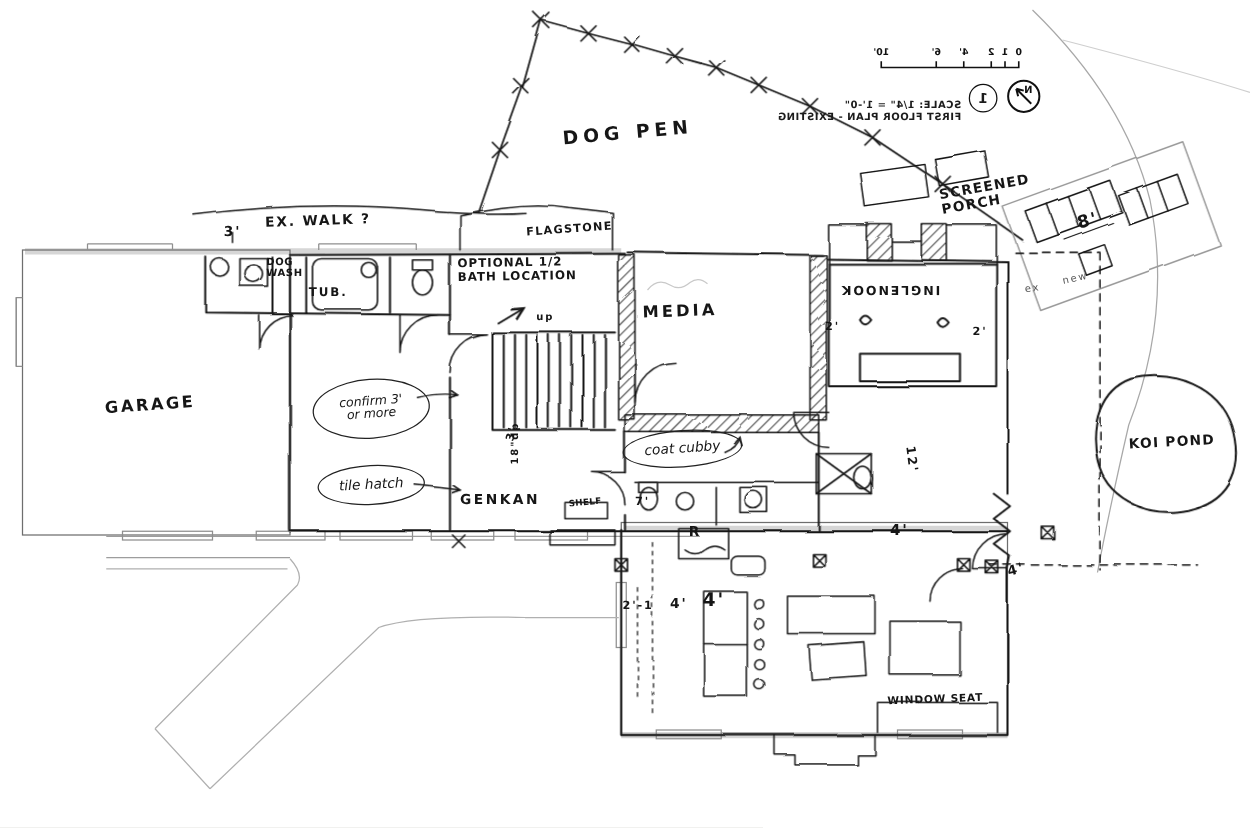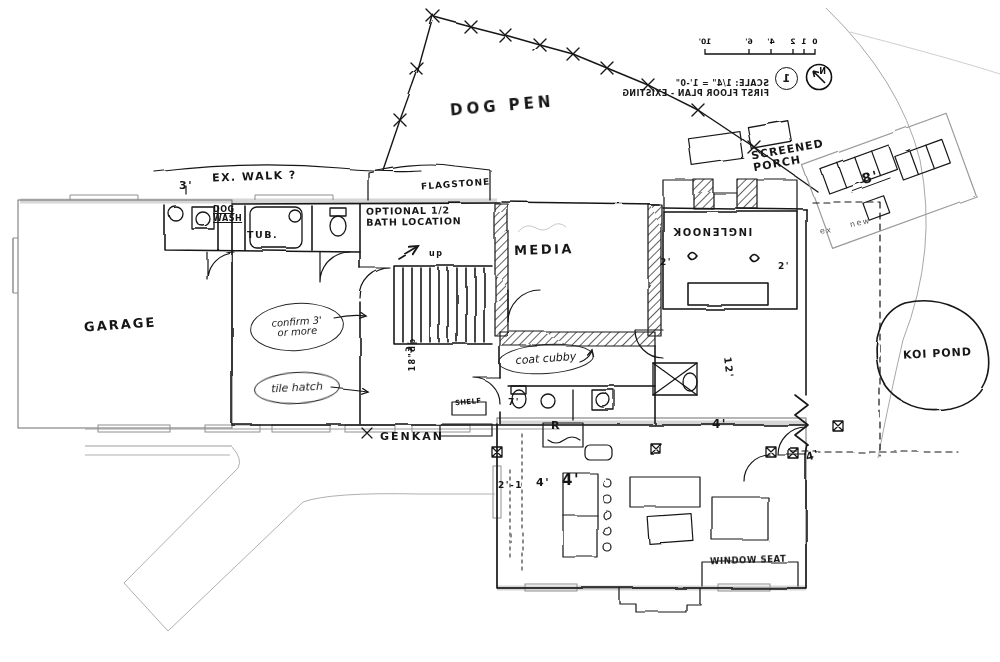--- a/index.html
+++ b/index.html
@@ -225,26 +225,26 @@
     </g>
   </g>
 </svg>
 
   <div class="lbl" style="left:450px;top:98px;font-size:15px;letter-spacing:4px;transform:rotate(-5deg);">DOG PEN</div>
   <div class="lbl" style="left:212px;top:171px;font-size:11px;transform:rotate(-2deg);">EX. WALK ?</div>
   <div class="lbl" style="left:179px;top:180px;font-size:11px;">3'</div>
   <div class="lbl" style="left:421px;top:179px;font-size:9px;letter-spacing:1px;transform:rotate(-4deg);">FLAGSTONE</div>
   <div class="lbl" style="left:366px;top:206px;font-size:9.5px;letter-spacing:0.8px;transform:rotate(-1deg);">OPTIONAL 1/2
 BATH LOCATION</div>
-  <div class="lbl" style="left:213px;top:206px;font-size:8px;letter-spacing:0.5px;text-decoration:underline;">DOG
+  <div class="lbl" style="left:213px;top:206px;font-size:8px;letter-spacing:0.5px;">DOG
 WASH</div>
   <div class="lbl" style="left:247px;top:230px;font-size:9.5px;">TUB.</div>
   <div class="lbl" style="left:514px;top:243px;font-size:13px;letter-spacing:2.5px;transform:rotate(-2deg);">MEDIA</div>
   <div class="lbl" style="left:84px;top:318px;font-size:13px;letter-spacing:2px;transform:rotate(-4deg);">GARAGE</div>
-  <div class="lbl" style="left:380px;top:394px;font-size:11px;letter-spacing:2px;margin-top:37px;">GENKAN</div>
+  <div class="lbl" style="left:368px;top:394px;font-size:11px;letter-spacing:2px;">GENKAN</div>
   <div class="lbl" style="left:672px;top:226px;font-size:10px;letter-spacing:1.5px;transform:rotate(180deg);">INGLENOOK</div>
   <div class="lbl" style="left:752px;top:144px;font-size:11px;letter-spacing:1px;transform:rotate(-10deg);">SCREENED
 PORCH</div>
   <div class="lbl" style="left:903px;top:348px;font-size:11px;letter-spacing:1px;transform:rotate(-3deg);">KOI POND</div>
   <div class="lbl" style="left:710px;top:556px;font-size:8.5px;letter-spacing:0.6px;transform:rotate(-2deg);">WINDOW SEAT</div>
   <div class="lbl" style="left:455px;top:399px;font-size:7px;letter-spacing:0.3px;transform:rotate(-5deg);">SHELF</div>
   <div class="lbl" style="left:408px;top:250px;font-size:8px;padding-left:21px;">up</div>
   <div class="lbl" style="left:551px;top:420px;font-size:11px;">R</div>
   <div class="lbl" style="left:396px;top:350px;font-size:8px;transform:rotate(-90deg);">18"dp</div>
   <div class="lbl faint" style="left:820px;top:227px;font-size:8px;transform:rotate(-8deg);">ex</div>

